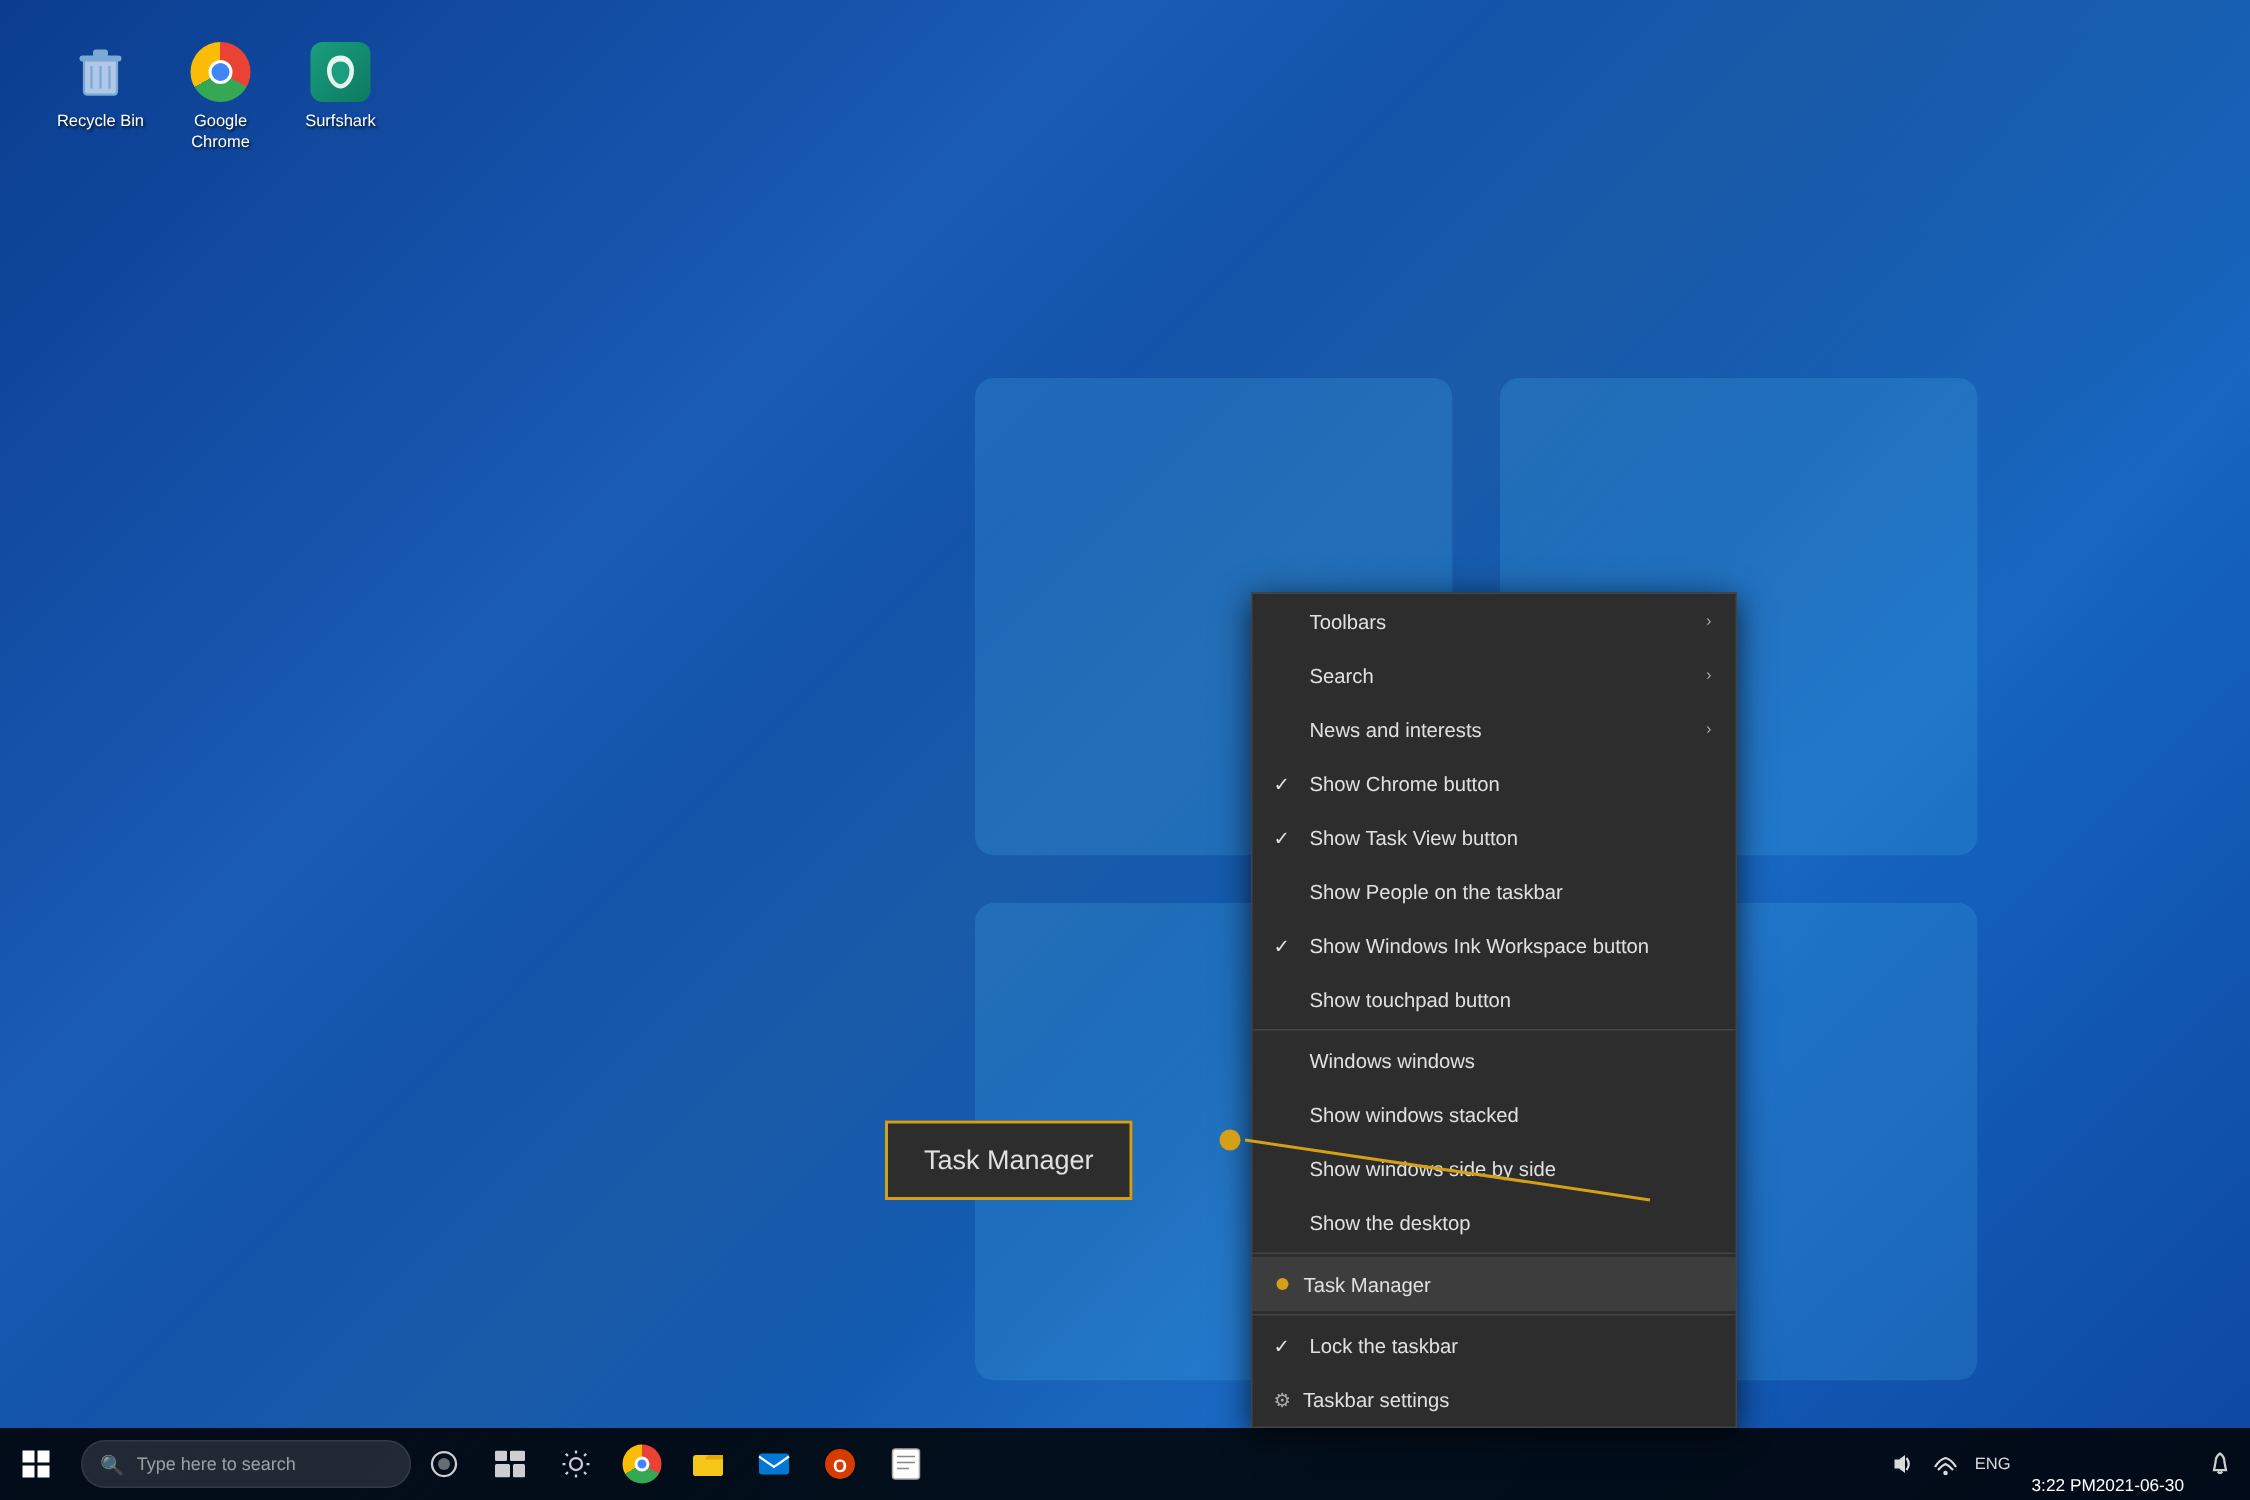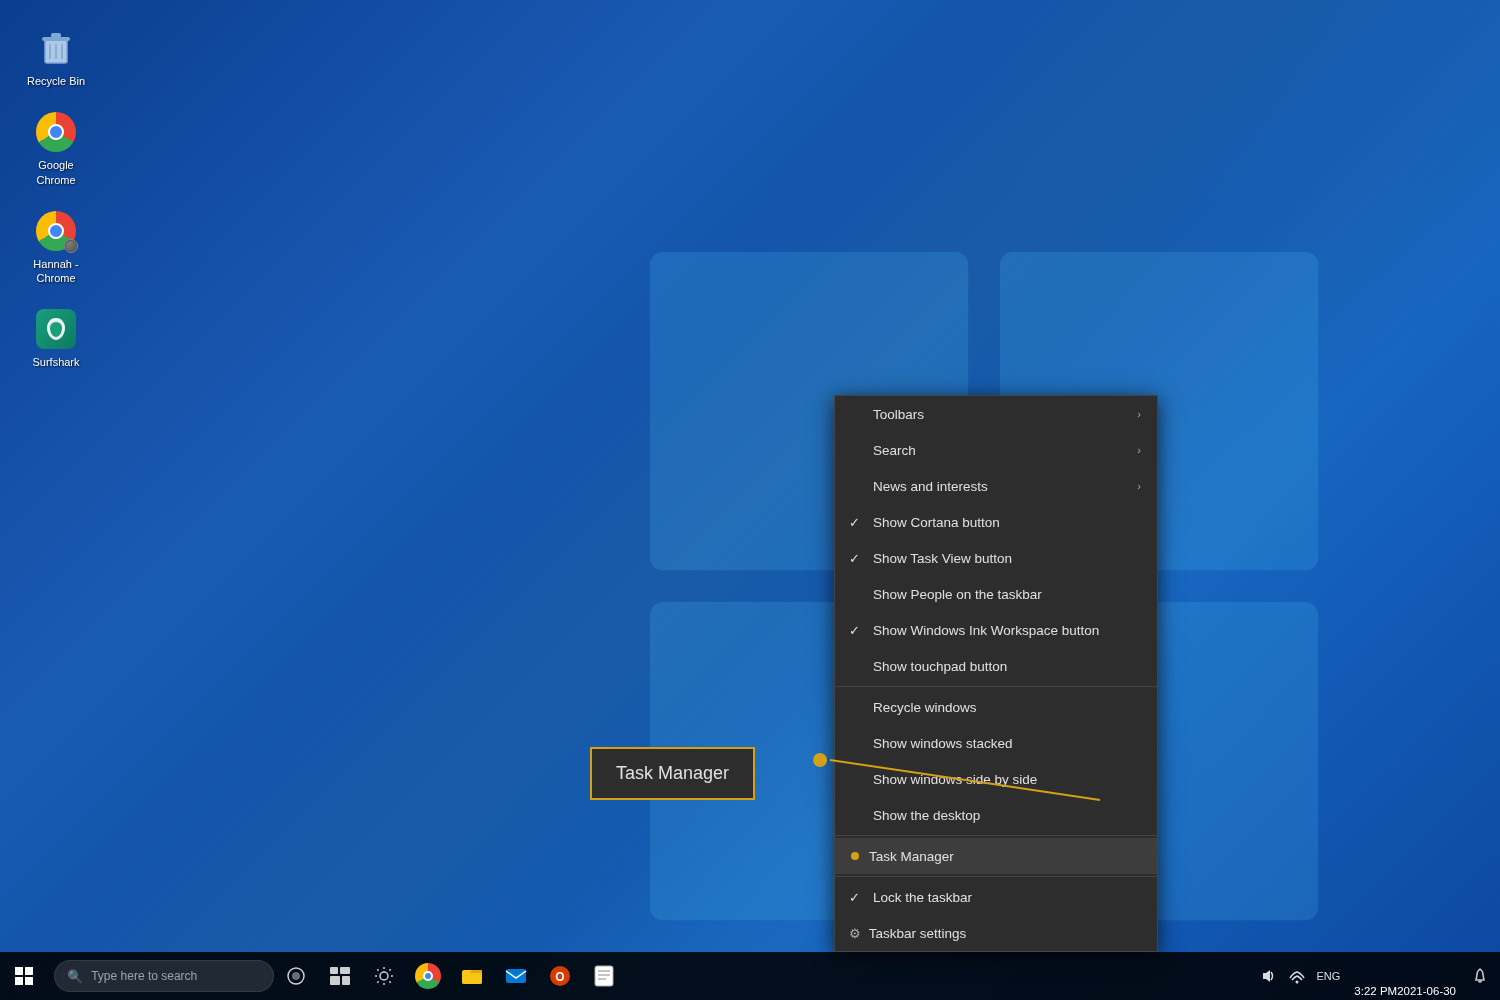--- a/index.html
+++ b/index.html
@@ -26,24 +26,23 @@
       top: 0; left: 0; right: 0; bottom: 0;
       background:
         linear-gradient(135deg, transparent 40%, rgba(100,160,220,0.15) 50%, transparent 60%),
         linear-gradient(130deg, transparent 55%, rgba(80,140,200,0.1) 65%, transparent 75%);
     }
 
     
     .desktop-icons {
       position: absolute;
       top: 20px;
-      left: 16px;
-      display: flex;
-      flex-direction: column;
-      gap: 10px;
+      left: 27px;
+      display: flex;
+      flex-direction: row;
     }
 
     .desktop-icon {
       display: flex;
       flex-direction: column;
       align-items: center;
       width: 80px;
       padding: 6px;
       cursor: pointer;
       border-radius: 4px;
@@ -374,33 +373,20 @@
     <div class="desktop-icon">
       <div class="icon-img">
         <div class="chrome-outer">
           <div class="chrome-inner"></div>
         </div>
       </div>
       <span class="icon-label">Google Chrome</span>
     </div>
 
 
-    <div class="desktop-icon">
-      <div class="icon-img">
-        <div style="position:relative;">
-          <div class="chrome-outer">
-            <div class="chrome-inner"></div>
-          </div>
-          <div style="position:absolute;bottom:-2px;right:-2px;width:14px;height:14px;border-radius:50%;background:#555;border:1px solid #888;display:flex;align-items:center;justify-content:center;">
-            <div style="width:10px;height:10px;border-radius:50%;background:linear-gradient(135deg,#888,#555);"></div>
-          </div>
-        </div>
-      </div>
-      <span class="icon-label">Hannah - Chrome</span>
-    </div>
 
     <div class="desktop-icon">
       <div class="icon-img">
         <div class="surfshark-icon-wrap">
           <svg width="28" height="28" viewBox="0 0 28 28" fill="none" xmlns="http://www.w3.org/2000/svg">
             <path d="M14 3 C8 3 5 8 5 13 C5 20 10 25 14 25 C18 25 23 20 23 13 C23 8 20 3 14 3Z" fill="white" opacity="0.9"></path>
             <path d="M14 7 C10 7 8 10 8 13 C8 18 11 22 14 22 C17 22 20 18 20 13 C20 10 18 7 14 7Z" fill="#1a9e7e"></path>
           </svg>
         </div>
       </div>
@@ -431,42 +417,42 @@
         <span>Search</span>
         <span class="arrow">›</span>
       </div>
       <div class="menu-item">
         <span class="check-mark empty">✓</span>
         <span>News and interests</span>
         <span class="arrow">›</span>
       </div>
       <div class="menu-item">
         <span class="check-mark">✓</span>
-        <span>Show Cortana button</span>
+        <span>Show Chrome button</span>
       </div>
       <div class="menu-item">
         <span class="check-mark">✓</span>
         <span>Show Task View button</span>
       </div>
       <div class="menu-item">
         <span class="check-mark empty">✓</span>
         <span>Show People on the taskbar</span>
       </div>
       <div class="menu-item">
         <span class="check-mark">✓</span>
         <span>Show Windows Ink Workspace button</span>
       </div>
       <div class="menu-item">
         <span class="check-mark empty">✓</span>
         <span>Show touchpad button</span>
       </div>
       <div class="menu-divider"></div>
       <div class="menu-item">
         <span class="check-mark empty">✓</span>
-        <span>Recycle windows</span>
+        <span>Windows windows</span>
       </div>
       <div class="menu-item">
         <span class="check-mark empty">✓</span>
         <span>Show windows stacked</span>
       </div>
       <div class="menu-item">
         <span class="check-mark empty">✓</span>
         <span>Show windows side by side</span>
       </div>
       <div class="menu-item">

